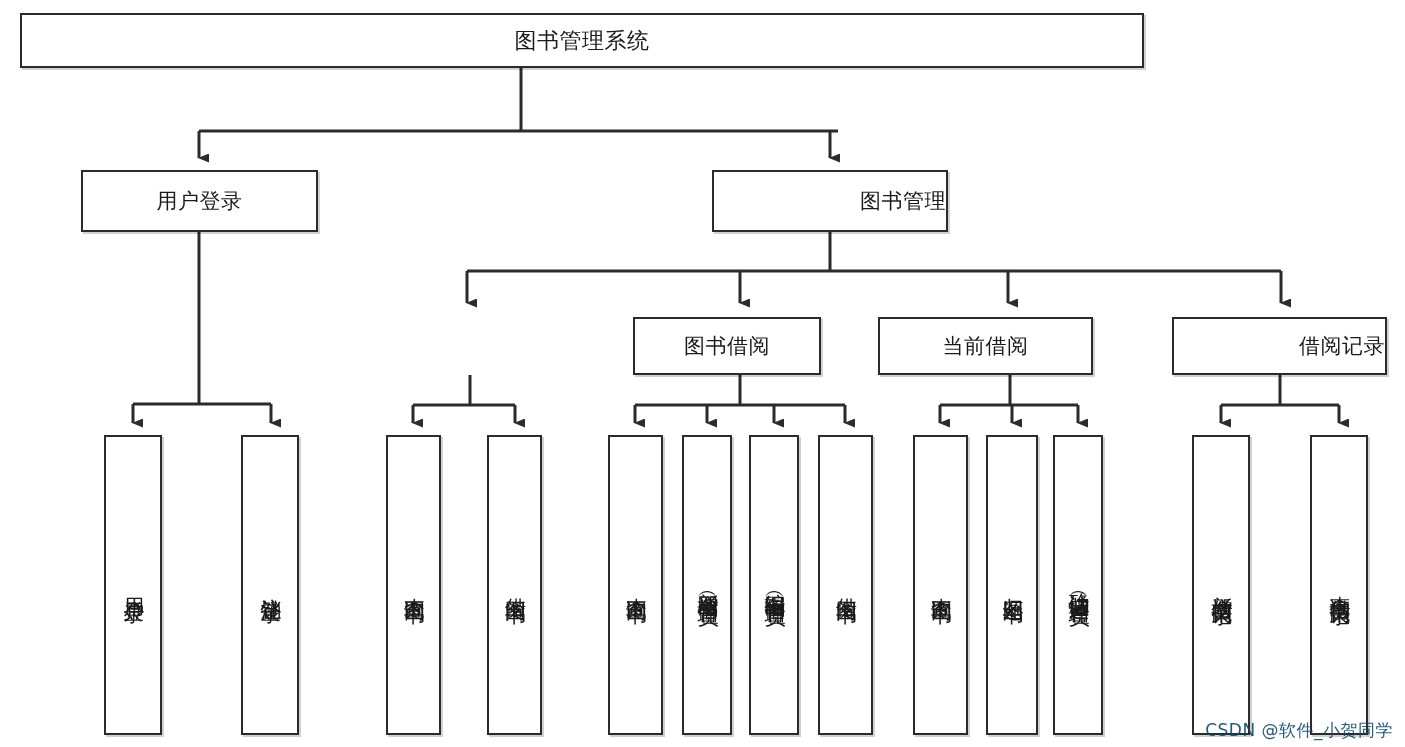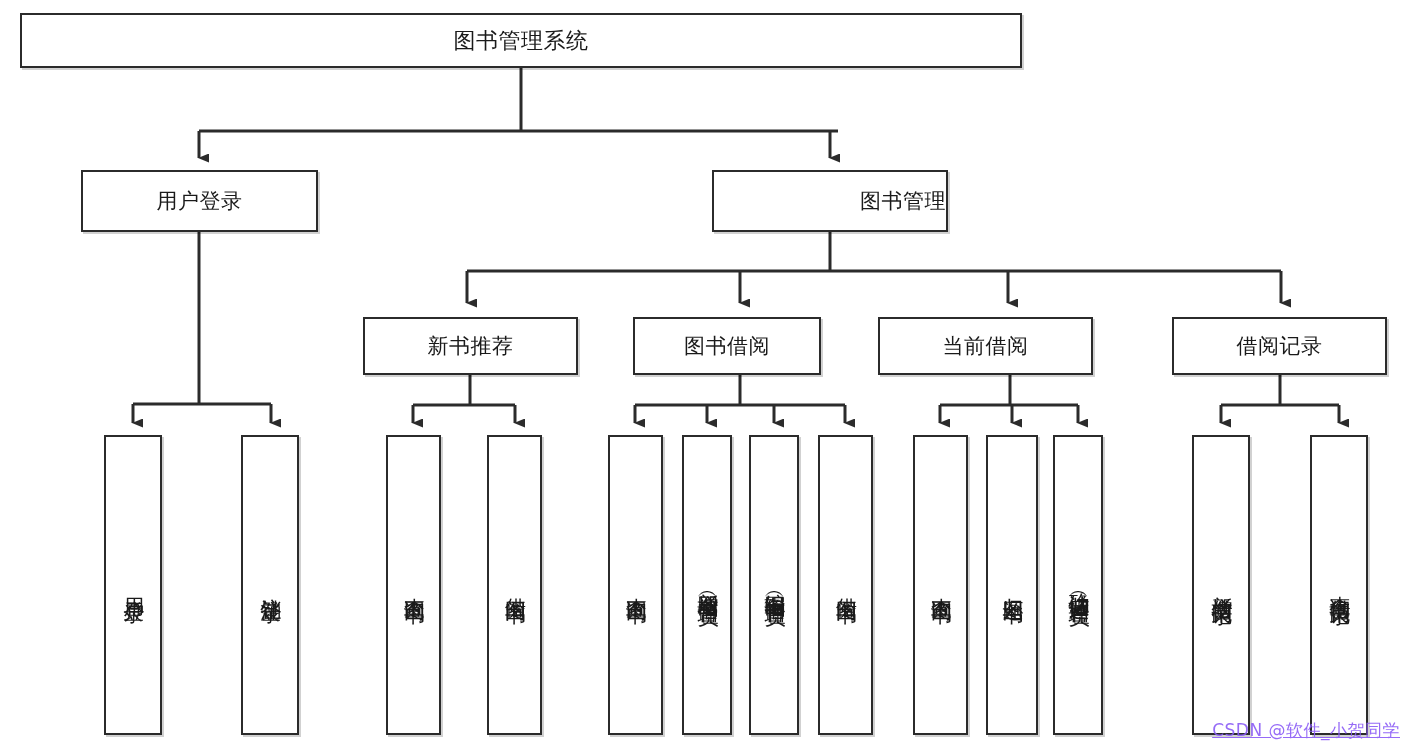--- a/index.html
+++ b/index.html
@@ -51,28 +51,27 @@
     text-orientation: upright;
     font-size: 21px;
     line-height: 1.42;
     letter-spacing: 2px;
     white-space: nowrap;
     max-height: 100%;
   }
   .node.root .label { font-size: 22px; }
   .watermark {
     position: absolute;
-    right: 5px;
+    right: 12px;
     bottom: 5px;
     font-size: 17px;
-    color: #8b5cf6;
+    color: #0c4a6e;
     letter-spacing: 0.5px;
     white-space: nowrap;
     opacity: 0.9;
-    text-decoration: underline;
   }
 </style>
 </head>
 <body>
 
 <div id="canvas">
 
   <svg id="edges" viewBox="0 0 1405 747" xmlns="http://www.w3.org/2000/svg">
     <defs>
       <marker id="arrowhead" markerWidth="9" markerHeight="11" refX="4.5" refY="10" orient="auto" markerUnits="userSpaceOnUse">
@@ -116,41 +115,38 @@
       <path d="M1012,405 L1012,423" marker-end="url(#arrowhead)"></path>
       <path d="M1078,405 L1078,423" marker-end="url(#arrowhead)"></path>
 
       <path d="M1280,375 L1280,405"></path>
       <path d="M1221,405 L1339,405"></path>
       <path d="M1221,405 L1221,423" marker-end="url(#arrowhead)"></path>
       <path d="M1339,405 L1339,423" marker-end="url(#arrowhead)"></path>
     </g>
   </svg>
 
-  <div class="node root" id="n-root" style="left: 20px; top: 13px; width: 1002px; height: 55px;">
+  <div class="node root" id="n-root" style="left: 20px; top: 13px; width: 1124px; height: 55px;">
     <span class="label">图书管理系统</span>
   </div>
 
   <div class="node" id="n-l2-0" style="left: 81px; top: 170px; width: 237px; height: 62px;">
     <span class="label">用户登录</span>
   </div>
   <div class="node" id="n-l2-1" style="left: 712px; top: 170px; width: 236px; height: 62px; justify-content: flex-end;">
     <span class="label">图书管理</span>
   </div>
 
-  <div class="node" id="n-l3-0" style="left: 363px; top: 317px; width: 215px; height: 58px;">
-    <span class="label">新书推荐</span>
-  </div>
   <div class="node" id="n-l3-1" style="left: 633px; top: 317px; width: 188px; height: 58px; text-align: right;">
     <span class="label">图书借阅</span>
   </div>
   <div class="node" id="n-l3-2" style="left: 878px; top: 317px; width: 215px; height: 58px;">
     <span class="label">当前借阅</span>
   </div>
-  <div class="node" id="n-l3-3" style="left: 1172px; top: 317px; width: 215px; height: 58px;">
+  <div class="node" id="n-l3-3" style="left: 1172px; top: 317px; width: 215px; height: 58px; justify-content: flex-end;">
     <span class="label">借阅记录</span>
   </div>
 
   <div class="node vertical" id="n-leaf-0" style="left: 104px; top: 435px; width: 58px; height: 300px;">
     <span class="label">用户登录</span>
   </div>
   <div class="node vertical" id="n-leaf-1" style="left: 241px; top: 435px; width: 58px; height: 300px;">
     <span class="label">注销登录</span>
   </div>
   <div class="node vertical" id="n-leaf-2" style="left: 386px; top: 435px; width: 55px; height: 300px;">

